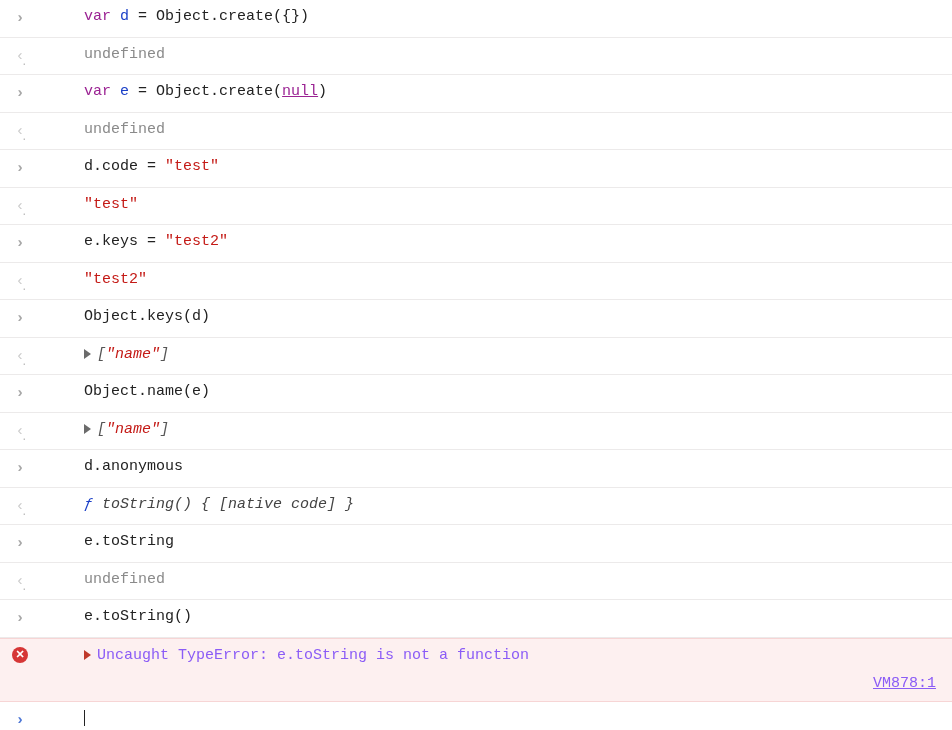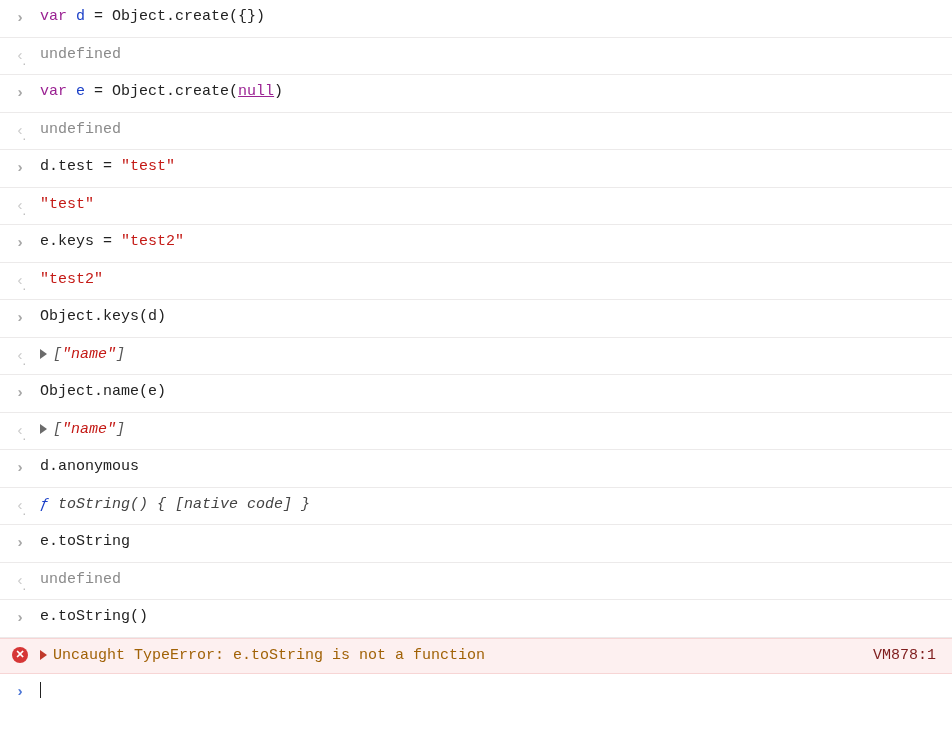--- a/index.html
+++ b/index.html
@@ -28,25 +28,28 @@
       align-items: flex-start;
       justify-content: center;
       flex-shrink: 0;
       padding-top: 2px;
     }
     .content {
       flex: 1;
       padding-left: 6px;
       white-space: pre-wrap;
       word-break: break-word;
+      margin-left: 44px;
     }
     .link-col {
-      color: #7f1d1d;
+      color: #8b5cf6;
+      text-decoration: underline;
       padding-right: 8px;
       white-space: nowrap;
+      margin-top: 28px;
     }
     
     .arrow-in {
       color: #a8a8a8;
       font-weight: bold;
     }
     .arrow-out {
       color: #cccccc;
       position: relative;
     }
@@ -93,21 +96,21 @@
       color: #fff;
       display: flex;
       align-items: center;
       justify-content: center;
       font-size: 11px;
       font-weight: bold;
       font-family: Arial, sans-serif;
       line-height: 1;
     }
     .error-text {
-      color: #a16207;
+      color: #8b5cf6;
     }
     .cursor-row .cursor {
       display: inline-block;
       width: 1px;
       height: 16px;
       background: #222;
       vertical-align: middle;
     }
     .tok-array-bracket { color: #555; font-style: italic;}
   </style>
@@ -139,21 +142,21 @@
   <div class="gutter">
       <span class="arrow-out arrow-out-dot">‹</span>
     </div>
   <div class="content"><span class="tok-undef">undefined</span></div>
 </div>
 
 <div class="row">
   <div class="gutter">
       <span class="arrow-in">›</span>
     </div>
-  <div class="content"><span class="tok-text">d.test</span><span class="tok-text"> = </span><span class="tok-string">"test"</span></div>
+  <div class="content"><span class="tok-text">d.code</span><span class="tok-text"> = </span><span class="tok-string">"test"</span></div>
 </div>
 
 <div class="row">
   <div class="gutter">
       <span class="arrow-out arrow-out-dot">‹</span>
     </div>
   <div class="content"><span class="tok-string">"test"</span></div>
 </div>
 
 <div class="row">

